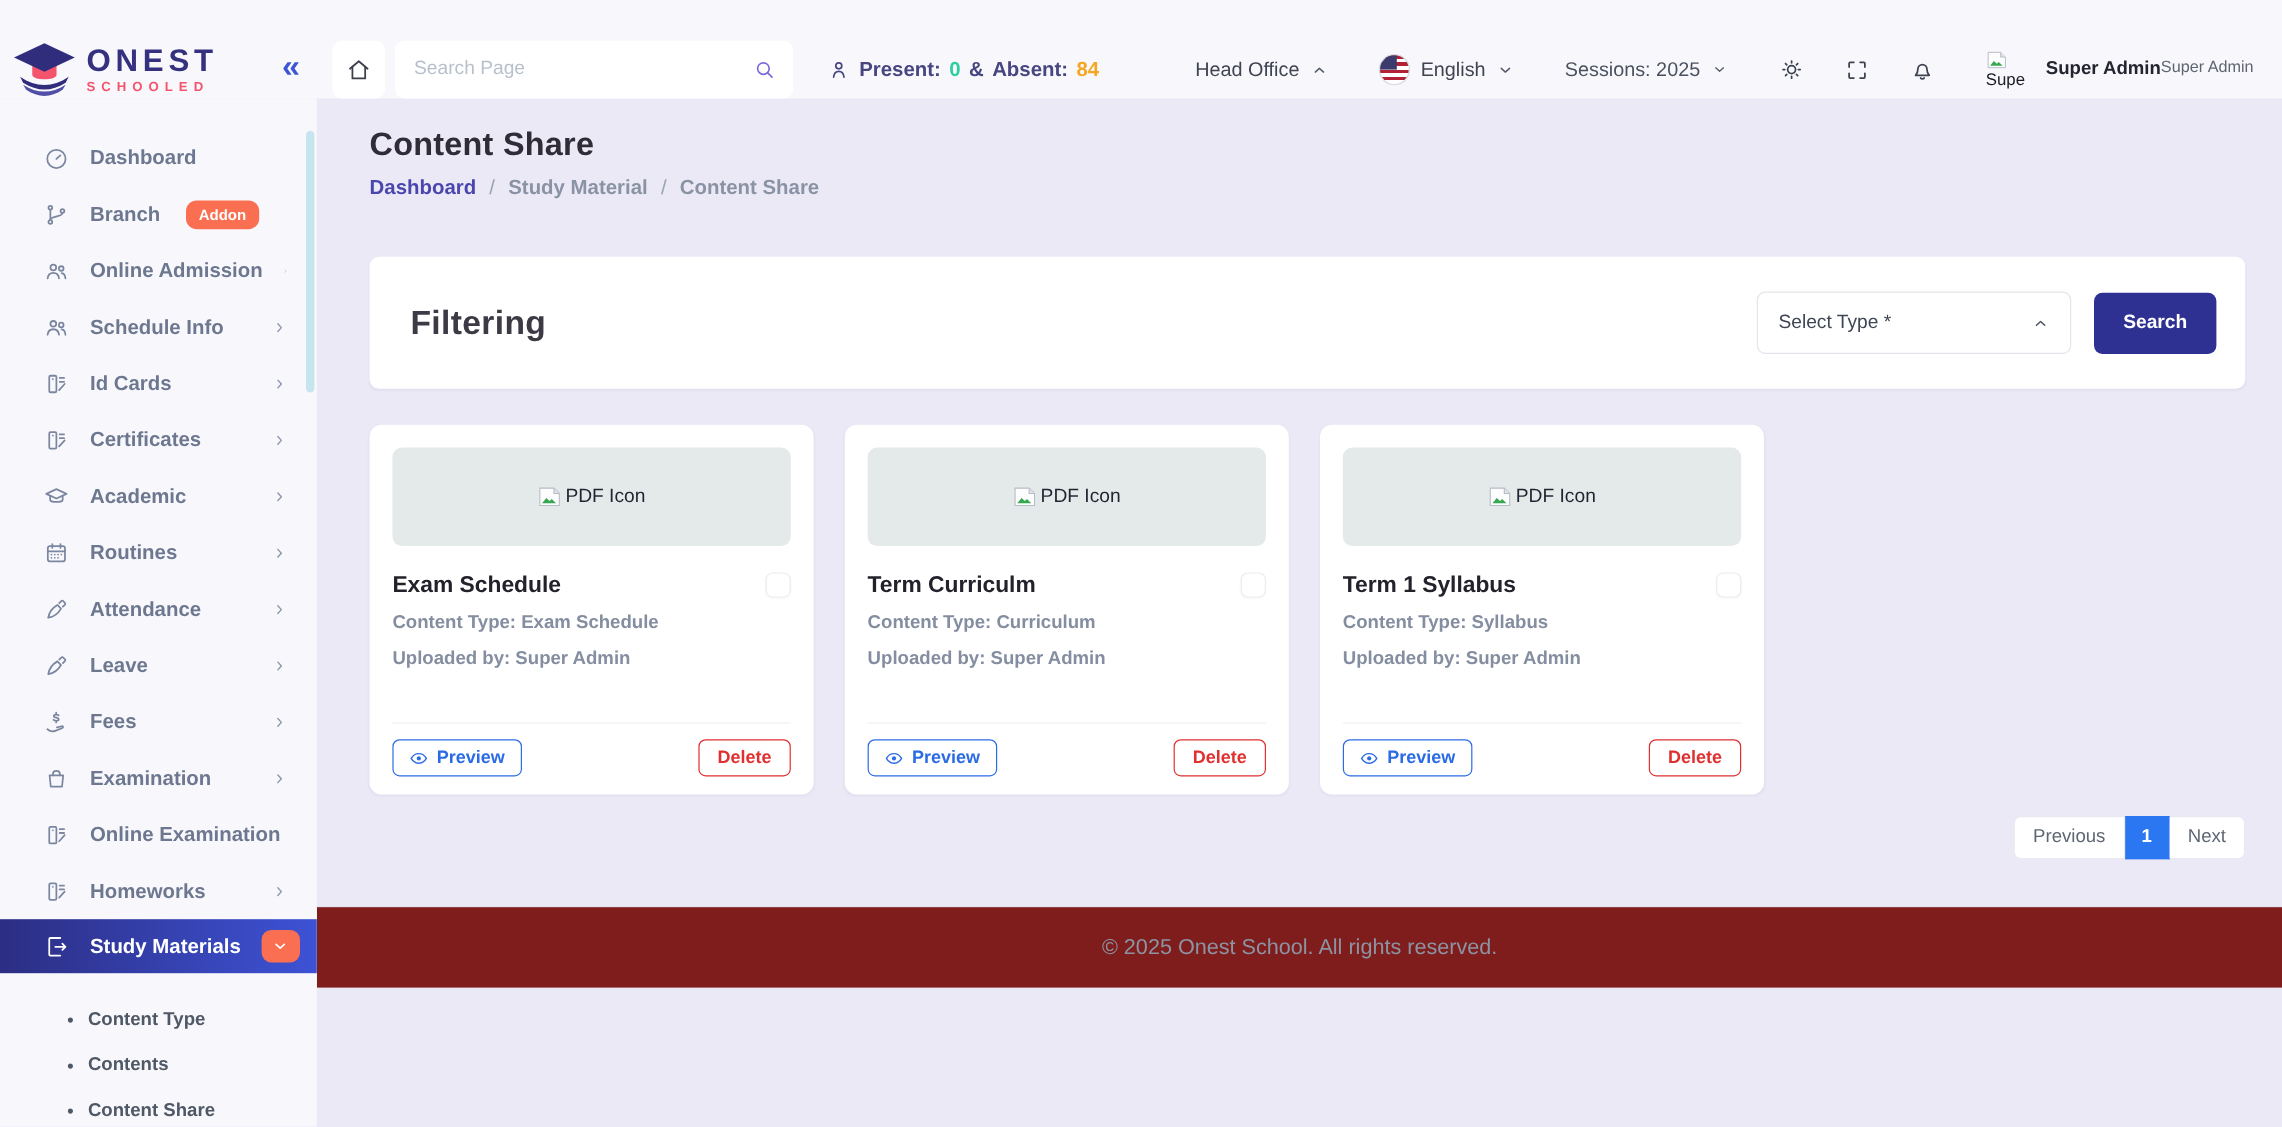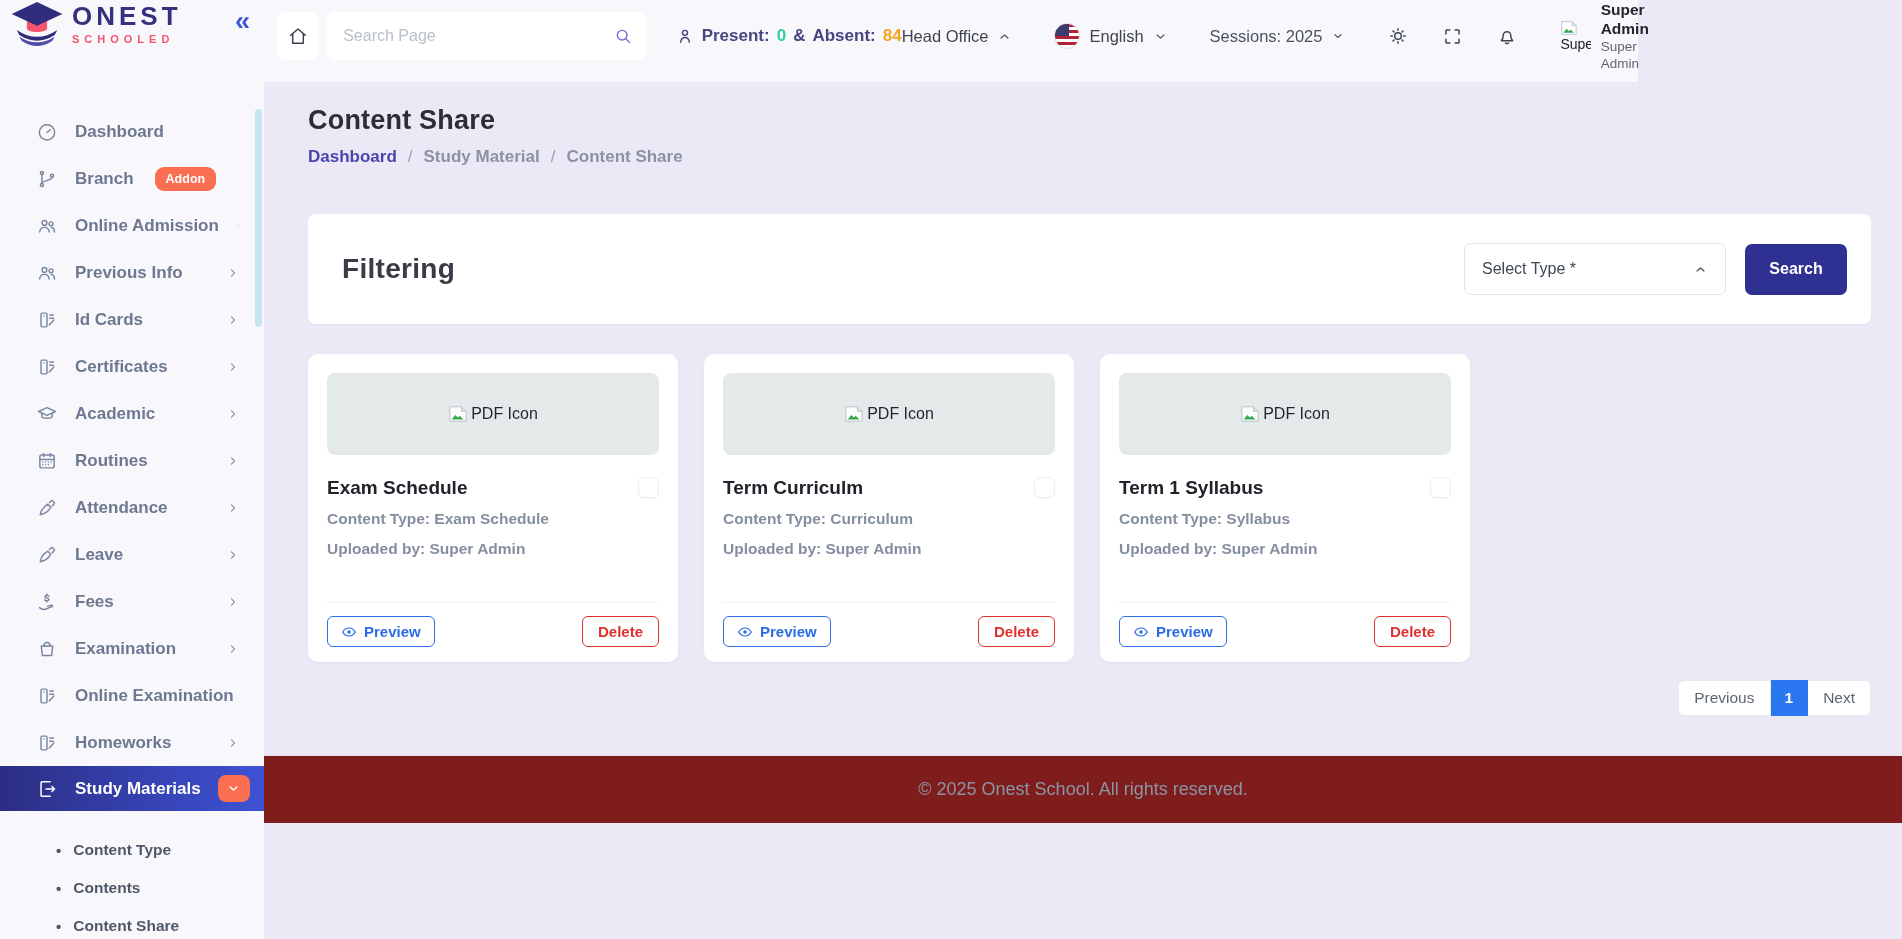--- a/index.html
+++ b/index.html
@@ -1,20 +1,20 @@
 <!DOCTYPE html>
 <html><head>
 <meta charset="utf-8">
 <style>
   * { margin:0; padding:0; box-sizing:border-box; }
   html,body { width:1902px; height:939px; overflow:hidden; }
   body { font-family:"Liberation Sans", sans-serif; background:#ebe9f6; position:relative; color:#2f2c38; }
 
   
-  .topbar { position:absolute; top:0; left:0; width:1638px; height:82px; background:#f8f8fc; display:flex; align-items:flex-start; z-index:20; }
+  .topbar { position:absolute; top:0; left:0; width:1902px; height:82px; background:#f8f8fc; display:flex; align-items:flex-end; z-index:20; }
   .brand-area { width:264px; flex:0 0 auto; display:flex; align-items:center; padding:0 14px 0 10px; }
   .logo { display:flex; align-items:center; gap:8px; cursor:pointer; }
   .logo-text { display:flex; flex-direction:column; line-height:1; }
   .logo-primary { font-size:26px; font-weight:700; letter-spacing:4px; color:#35317f; }
   .logo-secondary { font-size:11px; font-weight:700; letter-spacing:5px; color:#f4556d; margin-top:5px; }
   .collapse-btn { margin-left:auto; font-size:27px; font-weight:700; color:#3c55d6; cursor:pointer; line-height:1; padding-bottom:6px; }
 
   .topbar-main { flex:1; display:flex; align-items:center; padding-right:24px; }
   .home-btn { width:44px; height:48px; background:#fff; border:none; border-radius:8px; display:flex; align-items:center; justify-content:center; color:#3a3f4b; cursor:pointer; margin-left:13px; }
   .search-box { width:332px; height:48px; background:#fff; border-radius:8px; display:flex; align-items:center; padding:0 14px 0 16px; margin-left:8px; }
@@ -32,21 +32,21 @@
   .tb-chip .chev { color:#565d6a; }
   .flag { width:26px; height:26px; border-radius:50%; overflow:hidden; position:relative;
           background:repeating-linear-gradient(#b22234 0 3px, #fff 3px 6px); border:1px solid #d8dbe2; }
   .flag::after { content:""; position:absolute; left:0; top:0; width:14px; height:12px; background:#3c3b6e; }
   .tb-icon { background:none; border:none; color:#3c4250; cursor:pointer; display:flex; align-items:center; }
   .icon-cluster { display:flex; align-items:center; gap:33px; }
 
   .user-wrap { display:flex; align-items:center; gap:10px; cursor:pointer; }
   .avatar-broken { width:40px; height:44px; overflow:hidden; display:flex; flex-direction:column; align-items:flex-start; justify-content:center; }
   .avatar-broken .alt { font-size:14px; color:#1a1d24; white-space:nowrap; }
-  .user-names { display:flex; flex-direction:column; line-height:1.25; }
+  .user-names { display:flex; flex-direction:row; line-height:1.25; }
   .user-name { font-size:15.5px; font-weight:700; color:#23262e; }
   .user-role { font-size:13.5px; color:#5f6673; }
 
   
   .sidebar { position:absolute; top:82px; left:0; width:264px; bottom:0; background:#f8f8fc; z-index:10; }
   .nav { padding-top:26px; }
   .nav-item { height:47px; display:flex; align-items:center; gap:17px; padding:0 24px 0 36px; font-size:17px; font-weight:600; color:#6d7890; cursor:pointer; }
   .nav-item .nav-icon { color:#7b87a0; flex:0 0 auto; }
   .nav-item .nav-label { white-space:nowrap; }
   .nav-item .chev-r { margin-left:auto; color:#8b96ab; }
@@ -240,21 +240,21 @@
           <path d="M9.5 6.5l5 5.5-5 5.5"></path>
         </svg>
       </div>
       <div class="nav-item">
         <svg class="ic nav-icon" width="22" height="22" viewBox="0 0 24 24" fill="none" stroke="currentColor" stroke-width="1.6" stroke-linecap="round" stroke-linejoin="round">
           <circle cx="9.2" cy="8.6" r="2.6"></circle>
           <path d="M4 18.5c.4-3.2 2.4-5 5.2-5s4.8 1.8 5.2 5"></path>
           <circle cx="16.4" cy="9.6" r="2.1"></circle>
           <path d="M16.8 13.7c2 .3 3.2 1.7 3.4 4.8"></path>
         </svg>
-        <span class="nav-label">Previous Info</span>
+        <span class="nav-label">Schedule Info</span>
         <svg class="ic chev-r" width="14" height="14" viewBox="0 0 24 24" fill="none" stroke="currentColor" stroke-width="2" stroke-linecap="round" stroke-linejoin="round">
           <path d="M9.5 6.5l5 5.5-5 5.5"></path>
         </svg>
       </div>
       <div class="nav-item">
         <svg class="ic nav-icon" width="22" height="22" viewBox="0 0 24 24" fill="none" stroke="currentColor" stroke-width="1.6" stroke-linecap="round" stroke-linejoin="round">
           <rect x="5.5" y="4.5" width="6.5" height="15" rx="1.2"></rect>
           <path d="M8.8 7.6v.01"></path>
           <path d="M15 6.5h4M15 10h4M14.5 17.5l5-5.5"></path>
         </svg>

